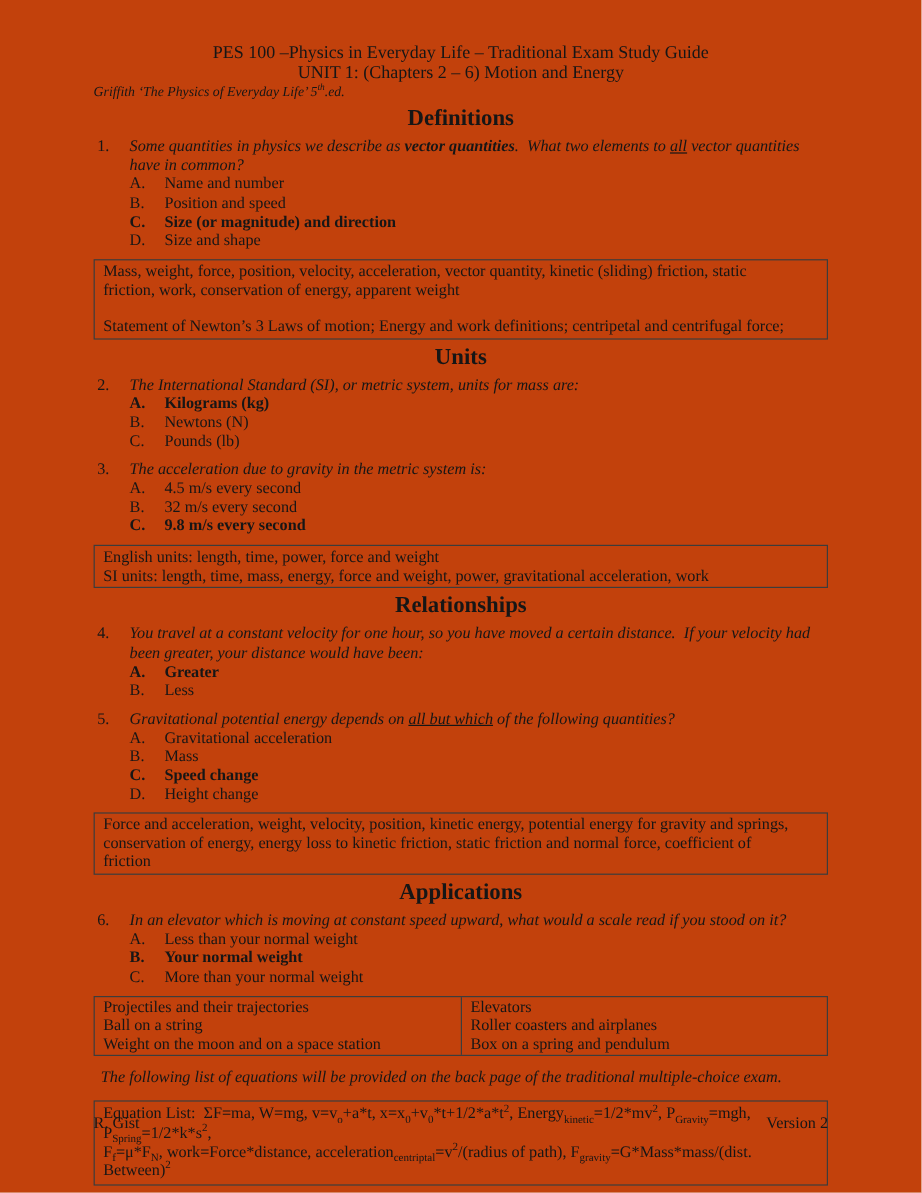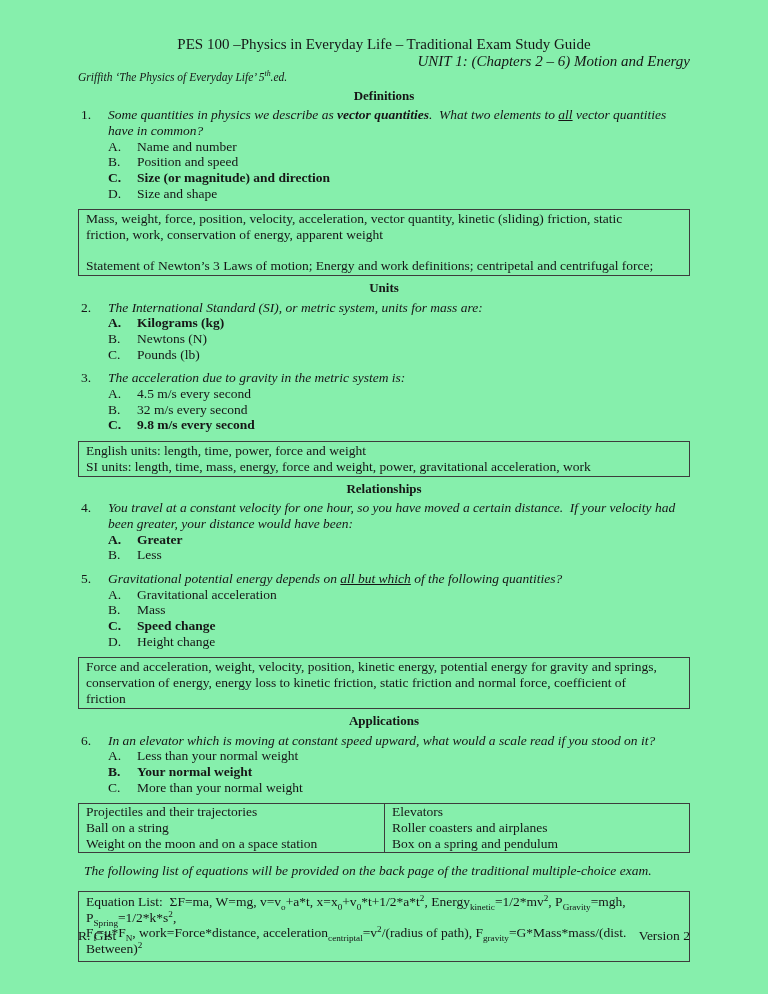--- a/index.html
+++ b/index.html
@@ -1,34 +1,34 @@
 <!DOCTYPE html>
 <html><head>
 <meta charset="utf-8">
 <style>
   html, body { margin:0; padding:0; background:#ffffff; }
   .page {
     position:relative;
     width:768px; height:994px;
-    background:#86efac;
+    background:#c2410c;
     color:#161616;
     font-family:"Liberation Serif","DejaVu Serif",serif;
     font-size:13.5px;
     line-height:1.16;
     overflow:hidden;
     box-sizing:border-box;
   }
   .content { padding:36px 78px 0 78px; }
 
   .h-course { text-align:center; font-size:15px; }
-  .h-unit   { text-align:right; font-size:15px; font-style:italic; }
+  .h-unit   { text-align:center; font-size:15px; }
   .h-book   { text-align:left; font-size:11.5px; font-style:italic; }
 
   .section-heading {
-    text-align:center; font-weight:bold; font-size:13px;
+    text-align:center; font-weight:bold; font-size:19px;
     margin:5px 0 4px 0; line-height:1.1;
   }
 
   .question { margin:4px 0 8px 0; }
   .qrow  { display:flex; }
   .qnum  { flex:none; width:30px; padding-left:3px; box-sizing:border-box; }
   .qstem { flex:1;font-style:italic; }
   .opts  { margin-left:30px; }
   .opt   { display:flex; }
   .optletter { flex:none; width:29px; }

